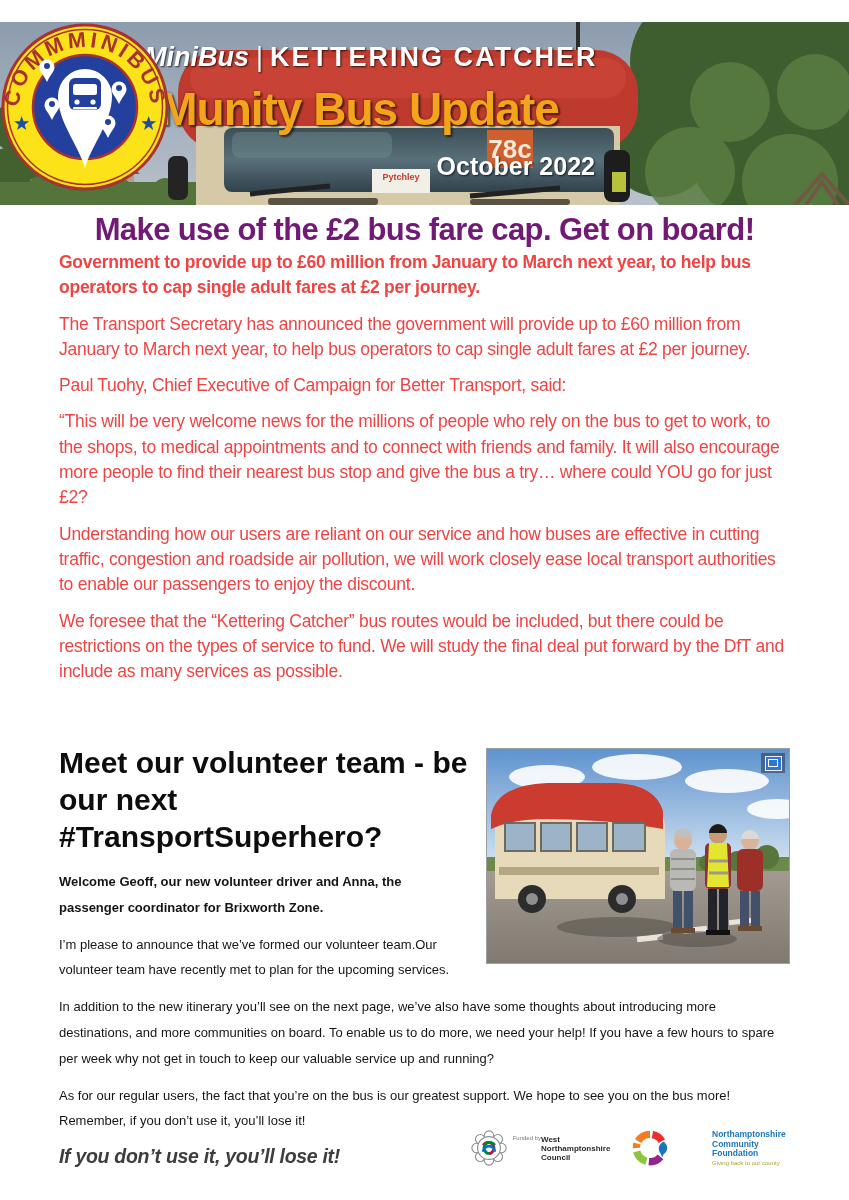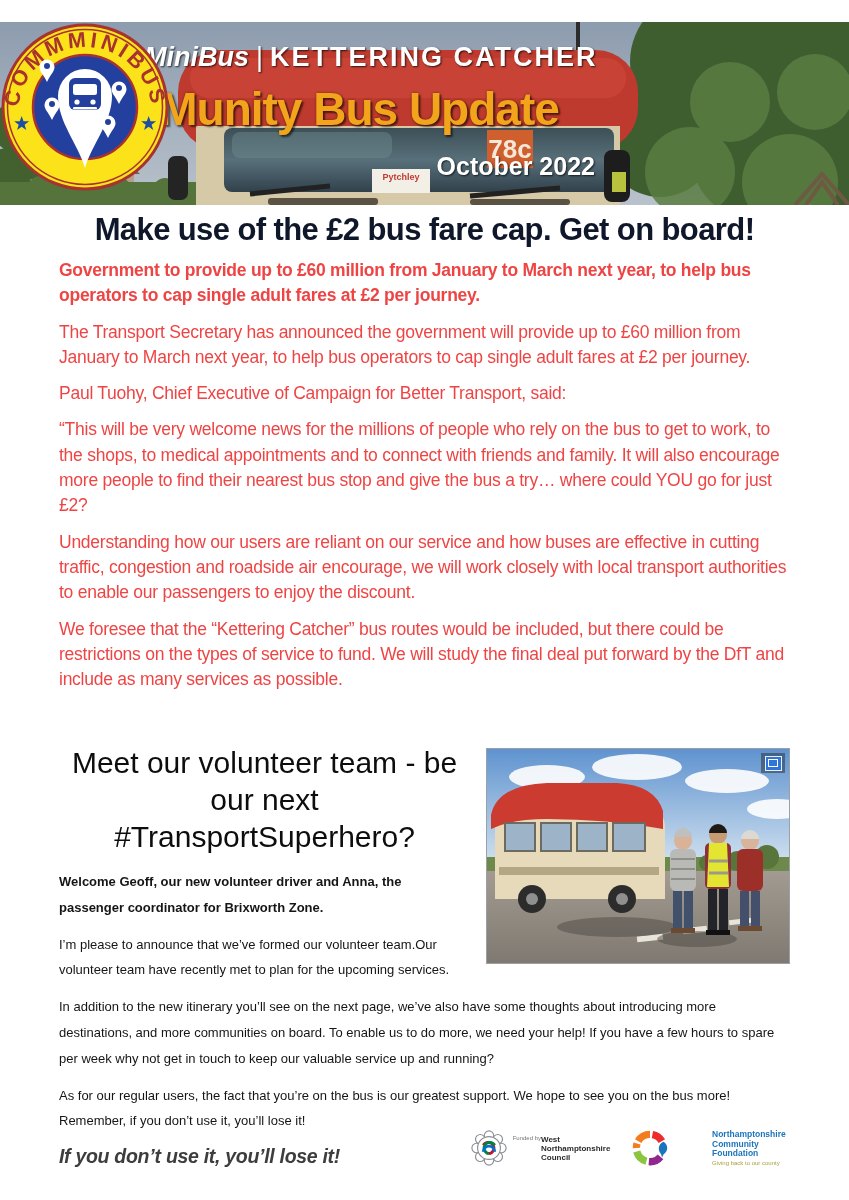--- a/index.html
+++ b/index.html
@@ -17,34 +17,34 @@
   .brand-sep{font-weight:300;margin:0 7px;}
   .brand-tag{font-weight:600;letter-spacing:2px;}
   .hero-title{position:absolute;top:60px;left:0;font-size:46px;font-weight:bold;letter-spacing:-1px;
               color:#F2A41B;text-shadow:2px 2px 2px rgba(0,0,0,.55),0 0 3px rgba(0,0,0,.4);white-space:nowrap;}
   .hero-meta{position:absolute;top:130px;left:10px;width:525px;display:flex;justify-content:space-between;
              color:#fff;font-size:25px;font-weight:bold;text-shadow:1px 1px 2px rgba(0,0,0,.7);}
   .badge{position:absolute;top:12px;left:620px;width:170px;height:170px;}
 
   
   .article1{position:absolute;top:212px;left:59px;width:731px;}
-  .headline1{font-size:31px;font-weight:bold;text-align:center;letter-spacing:-0.6px;margin:0 0 10px 0;color:#0f172a;}
+  .headline1{font-size:31px;font-weight:bold;text-align:center;letter-spacing:-0.6px;margin:0 0 2px 0;color:#701a75;}
   .a1 p{font-size:17.5px;line-height:25.3px;letter-spacing:-0.25px;margin:0 0 11px 0;color:#ef4444;}
   .a1 .standfirst{font-weight:bold;}
 
   .article2{position:absolute;top:740px;left:59px;width:731px;}
   .photo-frame{float:right;width:302px;height:214px;margin:8px 0 10px 16px;border:1px solid #9aa0a6;
                position:relative;background:#cfe0ef;}
   .photo-frame svg{display:block;}
   .photo-action{position:absolute;top:4px;right:4px;width:24px;height:20px;background:rgba(45,55,66,.55);
                 display:flex;align-items:center;justify-content:center;}
   .photo-action .btn{width:15px;height:13px;background:#2f74d8;border:1px solid #e8eefc;display:flex;
                      align-items:center;justify-content:center;}
   .photo-action .glyph{width:8px;height:6px;border:1px solid #fff;position:relative;}
-  .headline2{font-size:30px;font-weight:normal;text-align:center;line-height:37px;margin:4px 0 14px 0;color:#0d0d0d;}
+  .headline2{font-size:30px;font-weight:bold;line-height:37px;margin:4px 0 14px 0;color:#0d0d0d;}
   .a2 p{font-size:13px;line-height:25.8px;margin:0 0 11px 0;color:#151515;}
   .a2 .standfirst{font-weight:bold;}
 
   
   .footer{position:absolute;top:1122px;left:59px;width:731px;height:52px;display:flex;align-items:center;
           justify-content:space-between;}
   .tagline,.contact{font-size:19.5px;font-weight:bold;font-style:italic;color:#3d3d3d;letter-spacing:-0.3px;margin-top:17px;}
   .funders{display:flex;align-items:center;gap:26px;}
   .funder{display:flex;align-items:center;gap:5px;}
   .wnc-text{display:flex;flex-direction:row;}
@@ -182,21 +182,21 @@
       <use href="#smallpin" x="108" y="96"></use>
     </svg>
   </div>
 
   <div class="article1 a1">
     <h1 class="headline1">Make use of the £2 bus fare cap. Get on board!</h1>
     <p class="standfirst">Government to provide up to £60 million from January to March next year, to help bus operators to cap single adult fares at £2 per journey.</p>
     <p>The Transport Secretary has announced the government will provide up to £60 million from January to March next year, to help bus operators to cap single adult fares at £2 per journey.</p>
     <p>Paul Tuohy, Chief Executive of Campaign for Better Transport, said:</p>
     <p>“This will be very welcome news for the millions of people who rely on the bus to get to work, to the shops, to medical appointments and to connect with friends and family. It will also encourage more people to find their nearest bus stop and give the bus a try… where could YOU go for just £2?</p>
-    <p>Understanding how our users are reliant on our service and how buses are effective in cutting traffic, congestion and roadside air encourage, we will work closely with local transport authorities to enable our passengers to enjoy the discount.</p>
+    <p>Understanding how our users are reliant on our service and how buses are effective in cutting traffic, congestion and roadside air pollution, we will work closely ease local transport authorities to enable our passengers to enjoy the discount.</p>
     <p>We foresee that the “Kettering Catcher” bus routes would be included, but there could be restrictions on the types of service to fund. We will study the final deal put forward by the DfT and include as many services as possible.</p>
   </div>
 
   <div class="article2 a2">
     <div class="photo-frame">
       <svg width="302" height="214" viewBox="0 0 302 214">
         <defs>
           <linearGradient id="vsky" x1="0" y1="0" x2="0" y2="1">
             <stop offset="0" stop-color="#5f93cf"></stop>
               <stop offset="1" stop-color="#d8e6f2"></stop>

